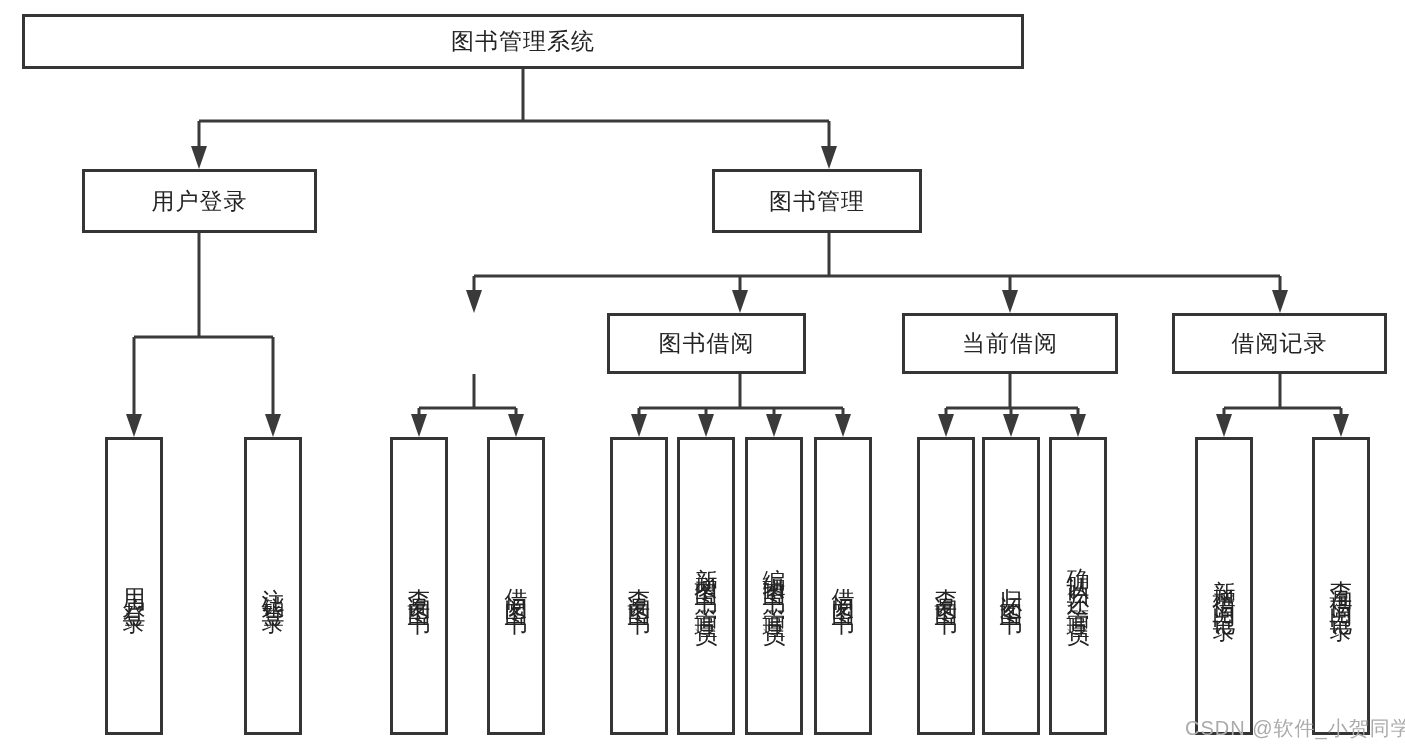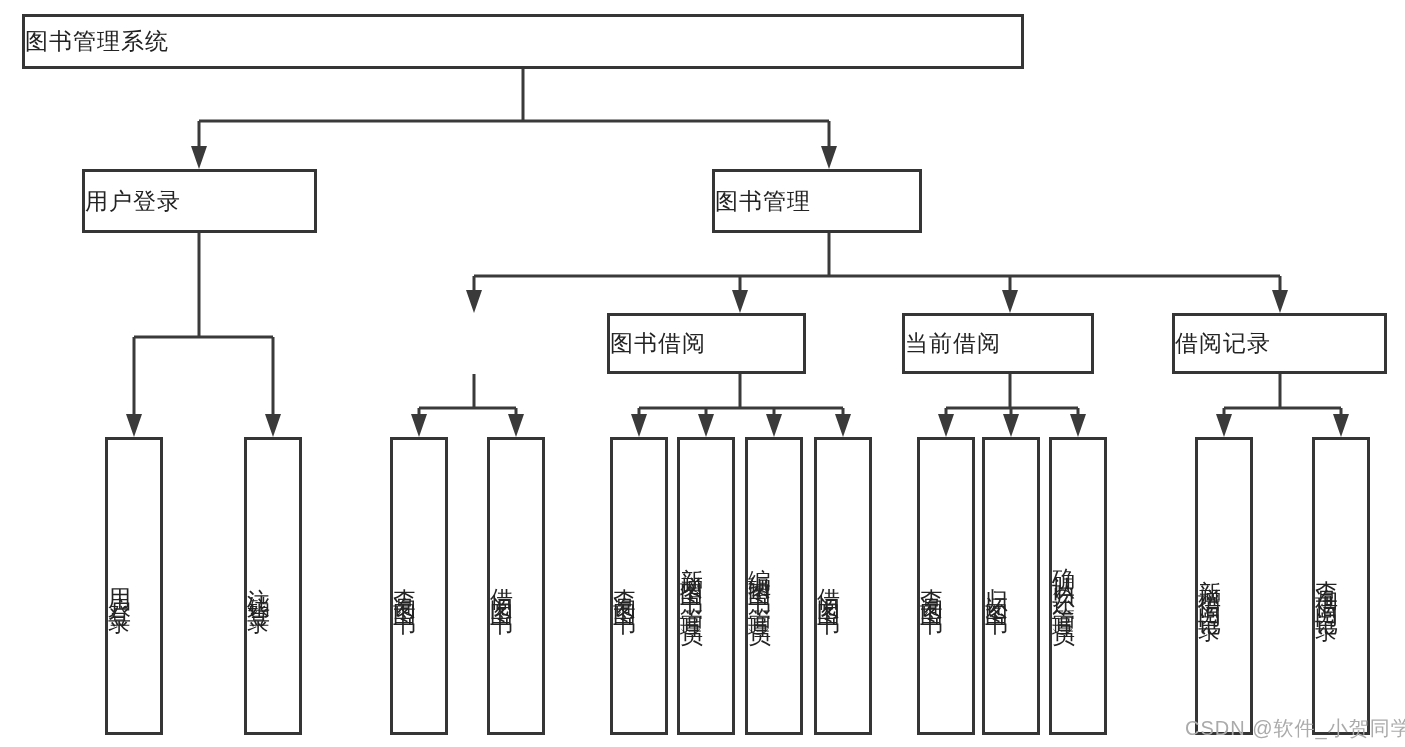--- a/index.html
+++ b/index.html
@@ -16,20 +16,21 @@
     left: 0; top: 0;
     width: 1405px; height: 747px;
   }
   .box {
     position: absolute;
     box-sizing: border-box;
     background: #ffffff;
     border: 3px solid #353535;
     display: flex;
     align-items: center;
+    justify-content: center;
     color: #232323;
     font-size: 23px;
     letter-spacing: 1px;
     white-space: nowrap;
   }
   .vbox span {
     writing-mode: vertical-rl;
     text-orientation: mixed;
     letter-spacing: 8px;
     line-height: 1;
@@ -99,21 +100,21 @@
   <div class="box" style="left:82px; top:169px; width:235px; height:64px;">
     <span>用户登录</span>
   </div>
   <div class="box" style="left:712px; top:169px; width:210px; height:64px;">
     <span>图书管理</span>
   </div>
 
   <div class="box" style="left:607px; top:313px; width:199px; height:61px;">
     <span>图书借阅</span>
   </div>
-  <div class="box" style="left:902px; top:313px; width:192px; height:61px;">
+  <div class="box" style="left:902px; top:313px; width:216px; height:61px;">
     <span>当前借阅</span>
   </div>
   <div class="box" style="left:1172px; top:313px; width:215px; height:61px;">
     <span>借阅记录</span>
   </div>
 
   <div class="box vbox" style="left:105px; top:437px; width:58px; height:298px;">
     <span>用户登录</span>
   </div>
   <div class="box vbox" style="left:244px; top:437px; width:58px; height:298px;">

